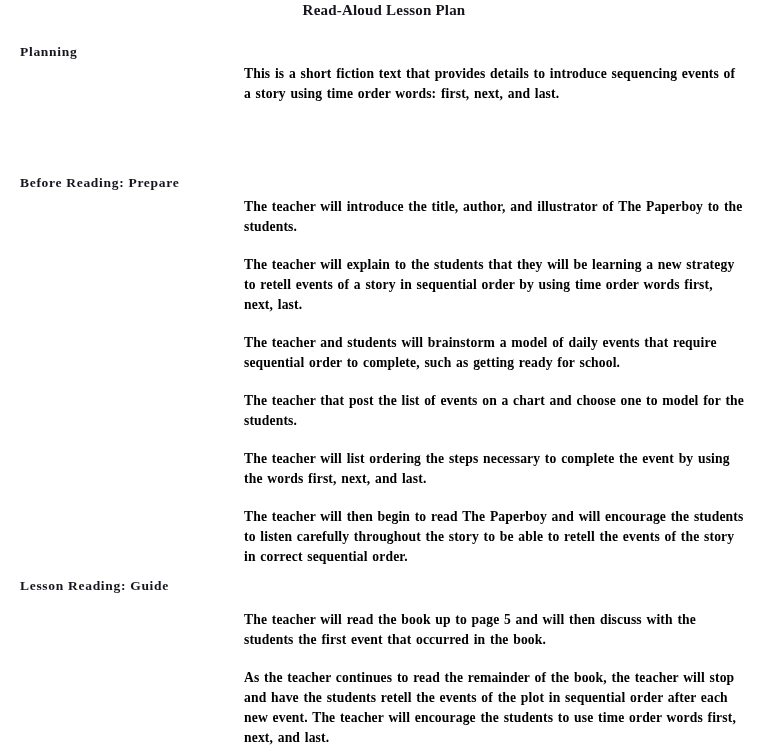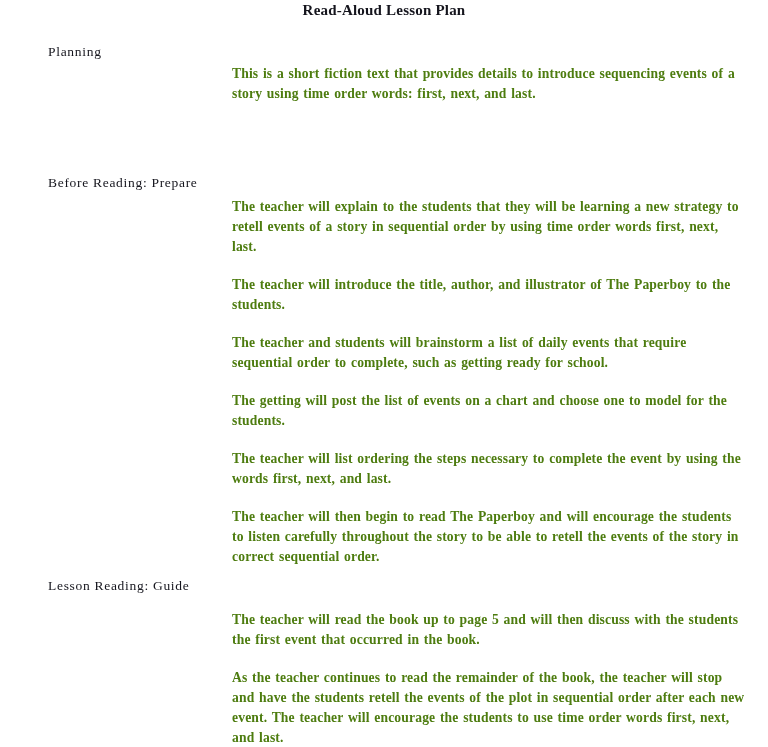--- a/index.html
+++ b/index.html
@@ -36,44 +36,44 @@
   }
 
   .section {
     position: absolute;
     left: 0;
     width: 768px;
   }
 
   .section-heading {
     position: absolute;
-    left: 48px;
+    left: 20px;
     top: 0;
     font-size: 13.5px;
-    font-weight: normal;
+    font-weight: bold;
     letter-spacing: 0.7px;
     white-space: nowrap;
     color: #15151d;
   }
 
   .section-body {
     position: absolute;
     left: 228px;
     top: 0;
     width: 518px;
   }
 
   .para {
     font-size: 13.6px;
     line-height: 20px;
     font-weight: bold;
     letter-spacing: 0.15px;
     word-spacing: 1.1px;
-    color: #4d7c0f;
-    margin: 0 0 18px 4px;
+    color: #000000;
+    margin: 0 0 18px 16px;
     text-align: left;
   }
   .para:last-child { margin-bottom: 0; }
 
   
   #section-planning        { top: 44px; }
   #section-planning .section-body   { top: 20px; }
 
   #section-before-reading  { top: 175px; }
   #section-before-reading .section-body { top: 22px; }
@@ -91,24 +91,24 @@
   <div class="section" id="section-planning">
     <div class="section-heading">Planning</div>
     <div class="section-body">
       <p class="para">This is a short fiction text that provides details to introduce  sequencing events of a story using time order words: first, next, and last.</p>
     </div>
   </div>
 
   <div class="section" id="section-before-reading">
     <div class="section-heading">Before Reading:  Prepare</div>
     <div class="section-body">
+      <p class="para">The teacher will introduce the title, author, and illustrator of The Paperboy to the students.</p>
       <p class="para">The teacher will explain to the students that they will be learning a new strategy to retell events of a story in sequential order by using time order words first, next, last.</p>
-      <p class="para">The teacher will introduce the title, author, and illustrator of The Paperboy to the students.</p>
-      <p class="para">The teacher and students will brainstorm a list of daily events that require sequential order to complete, such as getting ready for school.</p>
-      <p class="para">The getting will post the list of events on a chart and choose one to model for the students.</p>
+      <p class="para">The teacher and students will brainstorm a model of daily events that require sequential order to complete, such as getting ready for school.</p>
+      <p class="para">The teacher that post the list of events on a chart and choose one to model for the students.</p>
       <p class="para">The teacher will list ordering the steps necessary to complete the event by using the words first, next, and last.</p>
       <p class="para">The teacher will then begin to read The Paperboy and will encourage the students to listen carefully throughout the story to be able to retell the events of the story in correct sequential order.</p>
     </div>
   </div>
 
   <div class="section" id="section-during-reading">
     <div class="section-heading">Lesson Reading:  Guide</div>
     <div class="section-body">
       <p class="para">The teacher will read the book up to page 5 and will then discuss with the students the first event that occurred in the book.</p>
       <p class="para">As the teacher continues to read the remainder of the book, the teacher will stop and have the students retell the events of the plot in sequential order after each new event. The teacher will encourage the students to use time order words first, next, and last.</p>

